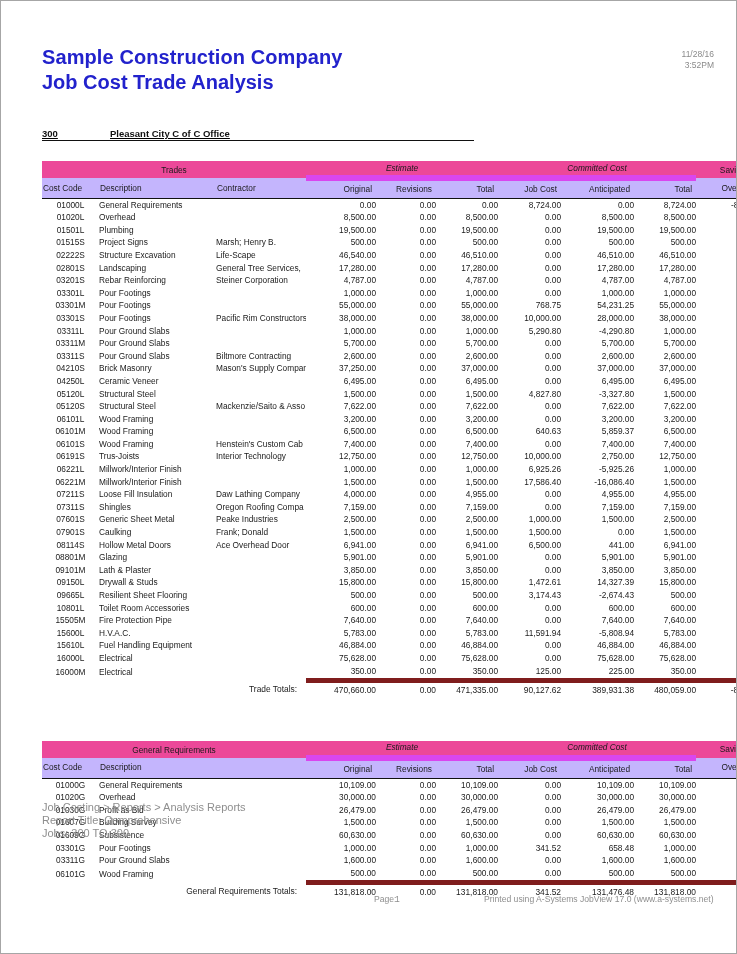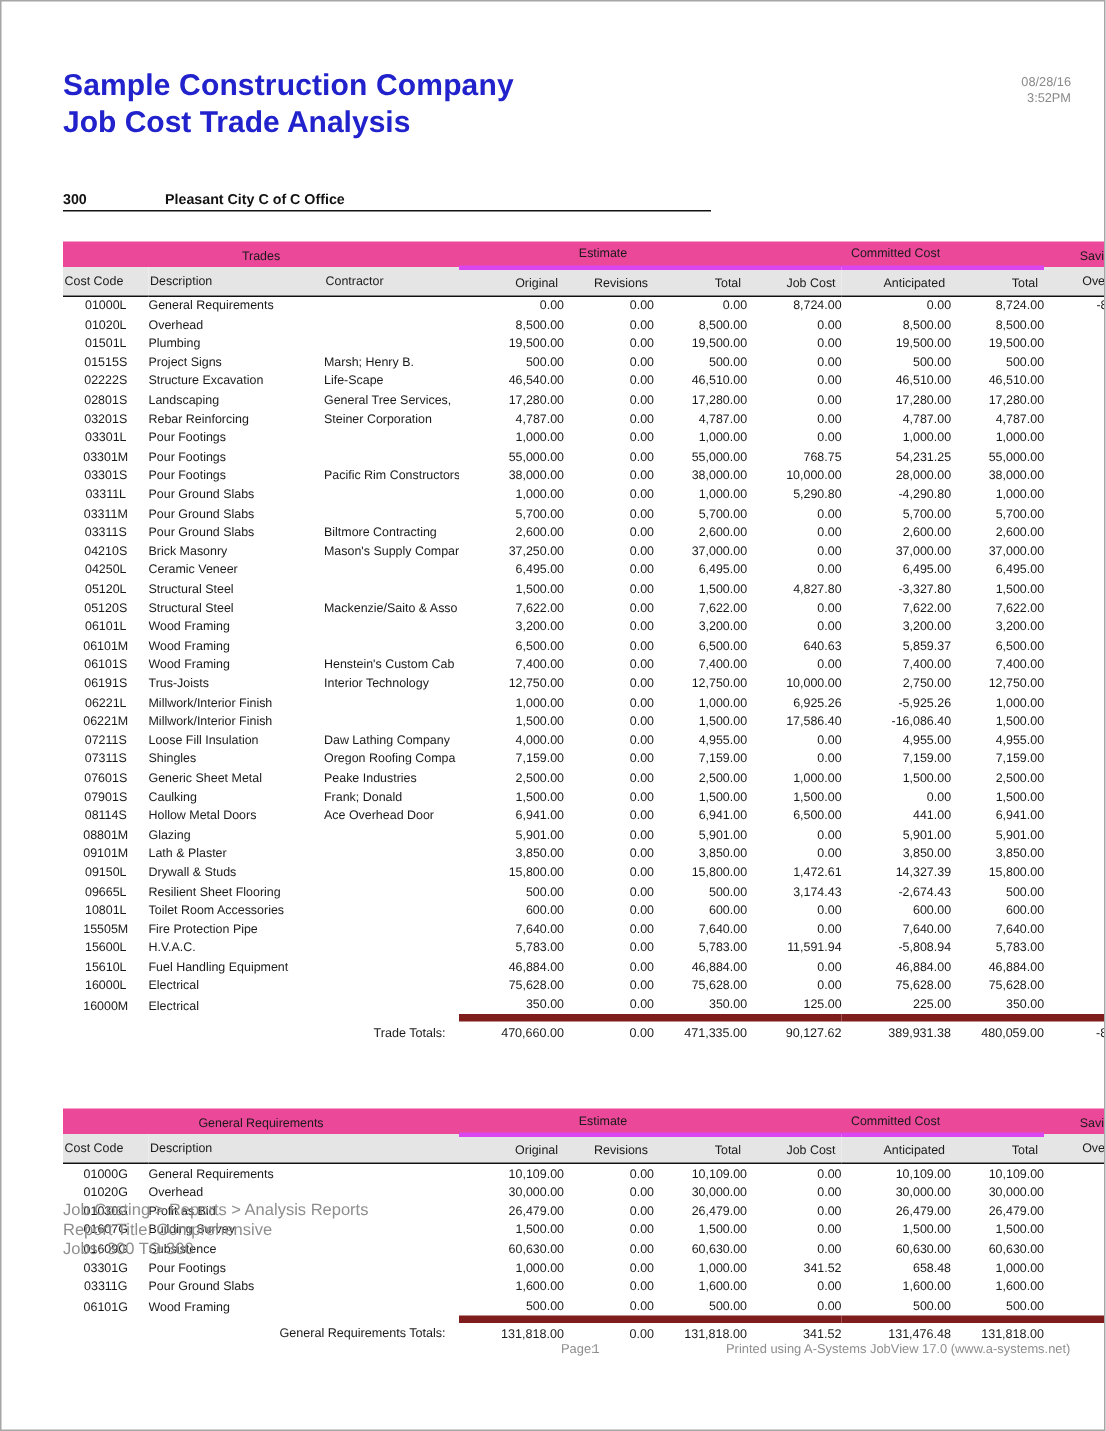--- a/index.html
+++ b/index.html
@@ -28,20 +28,21 @@
     color:#8a8a8a;font-size:8.5px;line-height:10.5px;
   }
 
   
   .jobline{
     margin-top:33px;
     display:flex;align-items:flex-start;
     border-bottom:1.4px solid #111;
     padding-bottom:1px;
     width:432px;
+    text-decoration:underline;
   }
   .job-num{font-size:9.5px;font-weight:bold;color:#111;width:68px;}
   .job-name{font-size:9.5px;font-weight:bold;color:#111;}
 
   
   table.rpt{border-collapse:collapse;width:674px;margin-top:20px;table-layout:fixed;}
   table.rpt td,table.rpt th{padding:0;font-size:8.3px;color:#1a1a1a;font-weight:normal;}
 
   col.c-code{width:57px}
   col.c-desc{width:117px}
@@ -54,23 +55,23 @@
   col.c-ctot{width:62px}
   col.c-sav{width:70px}
 
   .band td{background:#ec4899;}
   .band-title{
     text-align:center;font-size:9px;font-weight:bold;color:#12124a;
     padding:4px 0 3px 0 !important;
   }
   .grp-lbl{
     text-align:center;font-size:8.4px;color:#1a1a1a;
-    border-bottom:3px solid #d946ef;padding-bottom:1px !important;
-  }
-  .band2 td{background:#e5e5e5;padding:3px 0 4px 0 !important;
+    border-bottom:6px solid #d946ef;padding-bottom:1px !important;font-style:italic;
+  }
+  .band2 td{background:#c4b5fd;padding:3px 0 4px 0 !important;
             border-bottom:1px solid #111;}
   .colhead{font-size:8.3px;color:#1a1a1a;}
   .colhead.l{text-align:left;padding-left:1px !important;}
   .colhead.r{text-align:right;padding-right:4px !important;}
   .sav2{font-size:8.3px;text-align:right;padding-right:4px !important;}
 
   tbody.rows td{padding-top:1.6px;padding-bottom:1.6px;line-height:9.4px;}
   td.code{padding-left:1px;text-align:center;}
   td.desc{overflow:hidden;white-space:nowrap;}
   td.cont{overflow:hidden;white-space:nowrap;text-overflow:clip;}
@@ -101,21 +102,21 @@
 <body>
 
 <div class="page">
 
   <div class="inner">
 
     <div class="hdr">
       <div class="co-title">Sample Construction Company</div>
       <div class="rpt-title">Job Cost Trade Analysis</div>
       <div class="stamp">
-        <div>08/28/16</div>
+        <div>11/28/16</div>
         <div>3:52PM</div>
       </div>
     </div>
 
     <div class="jobline">
       <div class="job-num">300</div>
       <div class="job-name">Pleasant City C of C Office</div>
     </div>
 
     <table class="rpt">

